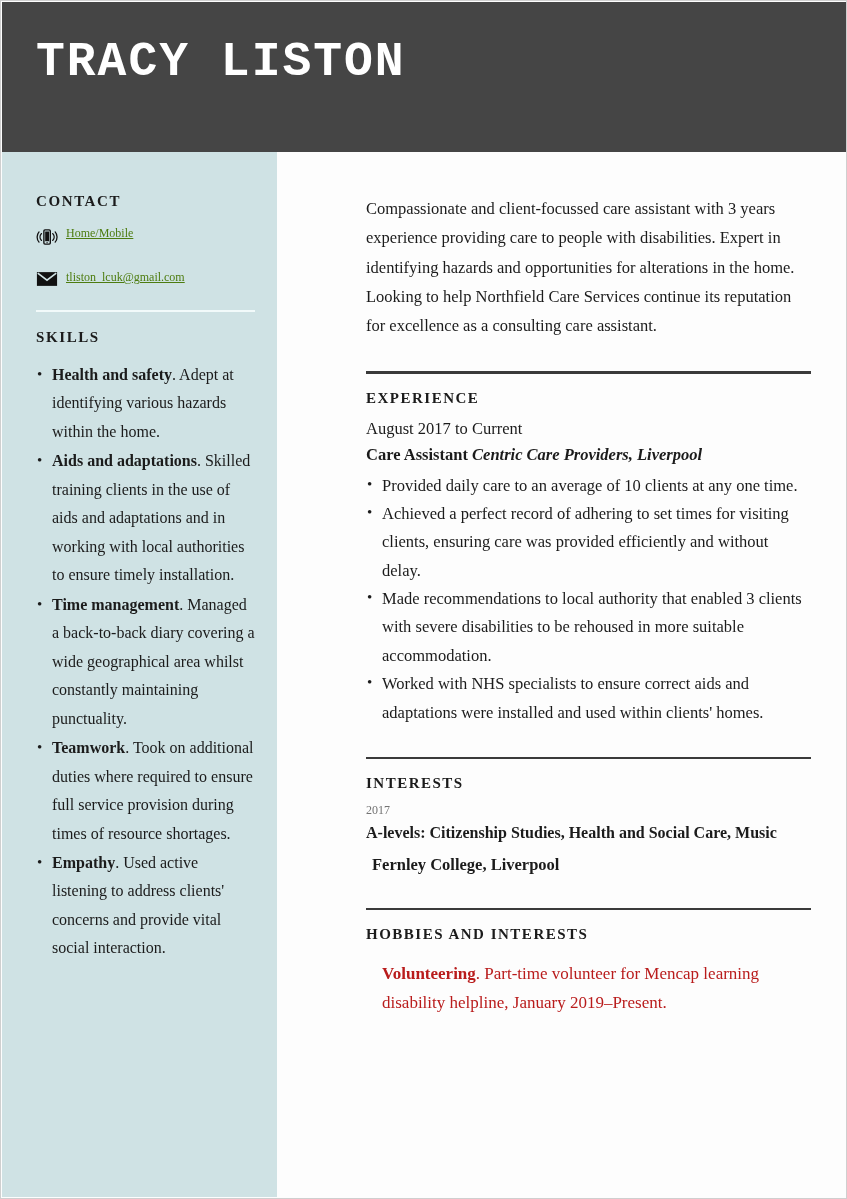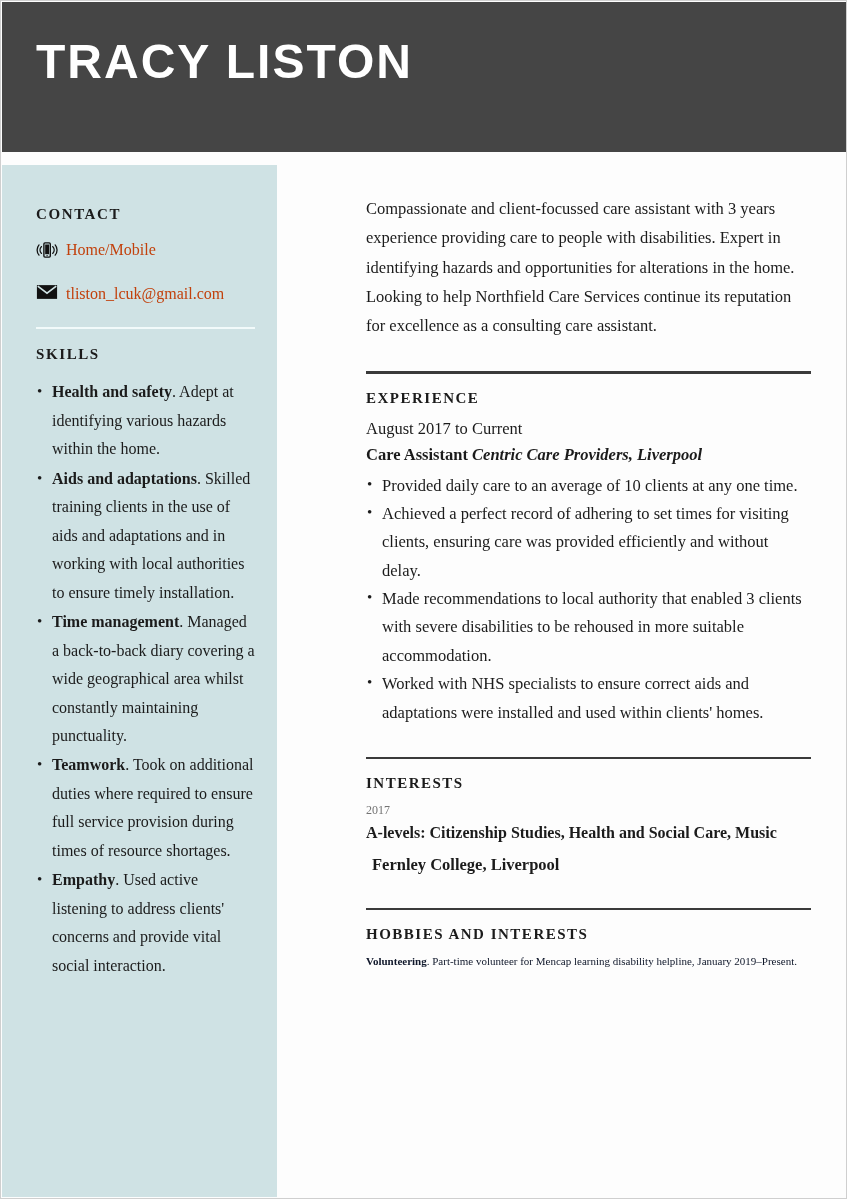--- a/index.html
+++ b/index.html
@@ -31,28 +31,28 @@
   .header-name {
     position: absolute;
     left: 34px;
     top: 36px;
     color: #ffffff;
     font-size: 48px;
     font-weight: 700;
     letter-spacing: 2.0px;
     line-height: 1;
     white-space: nowrap;
-    font-family: Liberation Sans, sans-serif;
+    font-family: Liberation Mono, monospace;
   }
 
   
   .sidebar {
     position: absolute;
     left: 1px;
-    top: 164px;
+    top: 151px;
     width: 275px;
     bottom: 1px;
     background: #cfe2e4;
     box-sizing: border-box;
     padding: 0;
   }
   .sidebar-inner {
     padding: 41px 22px 0 34px;
   }
 
@@ -72,23 +72,24 @@
   }
   .contact-icon {
     width: 30px;
     min-width: 30px;
     display: flex;
     align-items: center;
     justify-content: flex-start;
     padding-top: 1px;
   }
   .contact-text {
-    font-size: 16px;
-    color: #c2410c;
+    font-size: 12px;
+    color: #4d7c0f;
     line-height: 1.45;
+    text-decoration: underline;
   }
   .contact-sub {
     font-size: 16px;
     color: #1b1b1b;
     margin: 0 0 0 40px;
     line-height: 1.5;
   }
   .contact-gap { height: 18px; }
 
   .side-divider {
@@ -202,24 +203,24 @@
     margin: 0;
   }
   .edu-school {
     font-size: 16.5px;
     font-weight: 700;
     color: #1b1b1b;
     line-height: 1.6;
     margin: 6px;
   }
   .hobby-text {
-    font-size: 11px;
+    font-size: 17px;
     line-height: 1.72;
-    color: #0f172a;
-    margin: 0;
+    color: #b91c1c;
+    margin: 16px;
   }
   .hobby-text b { font-weight: 700; }
 </style>
 </head>
 <body>
 
 <div class="page">
 
   <div class="header">
     <div class="header-name">TRACY LISTON</div>

